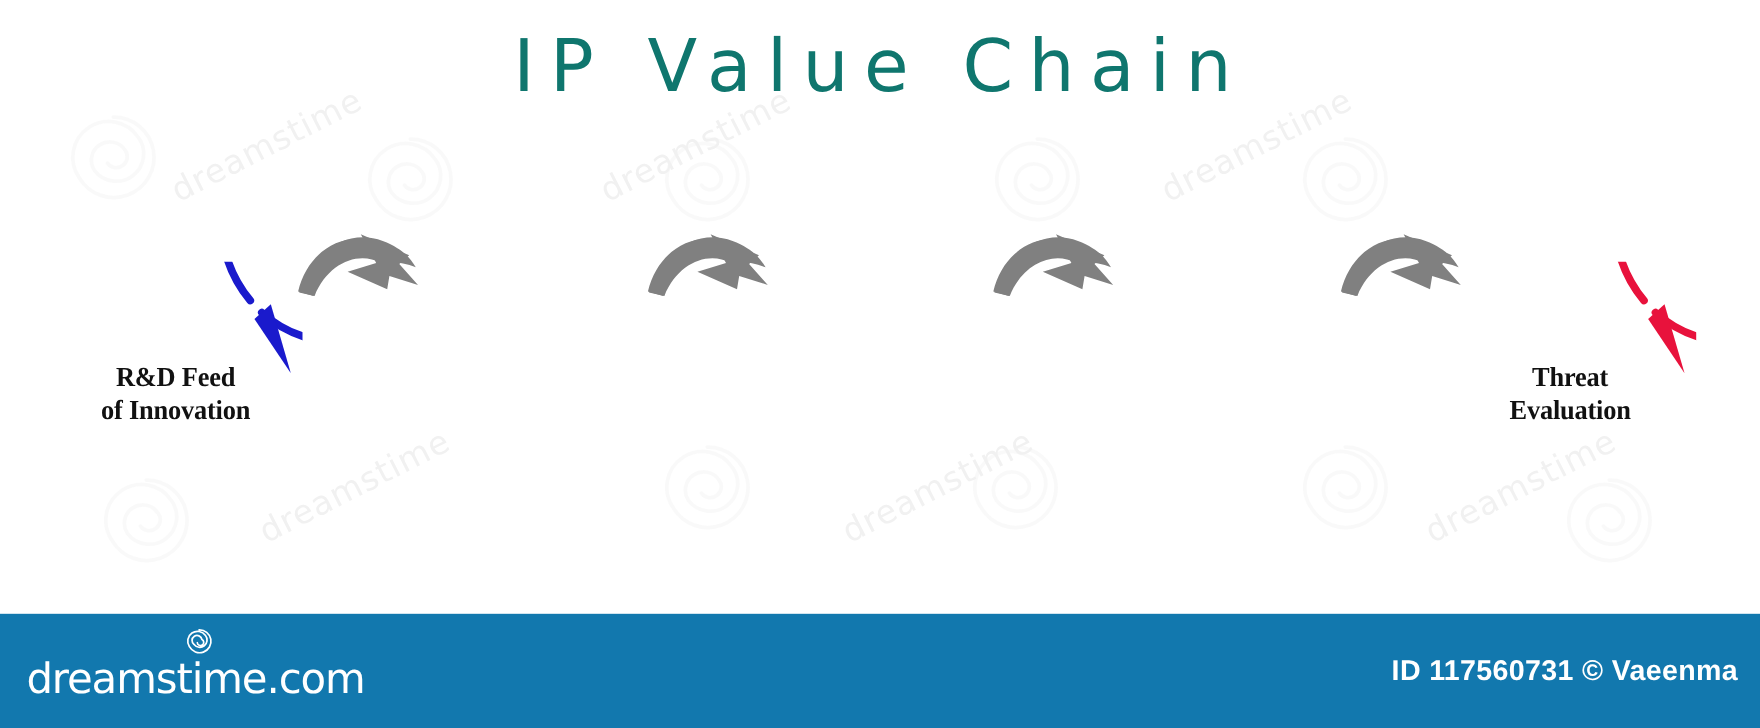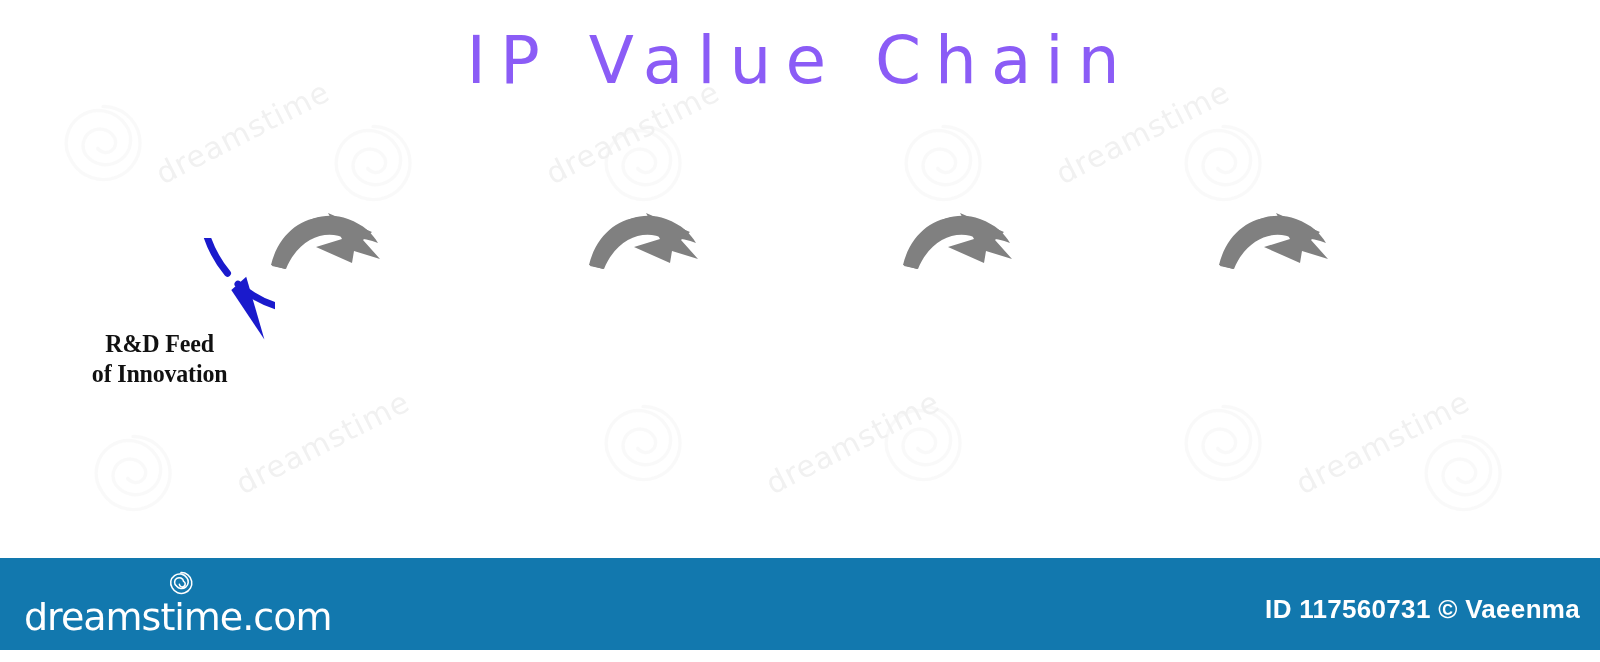--- a/index.html
+++ b/index.html
@@ -49,21 +49,21 @@
   #page-title {
     position: absolute;
     left: 0;
     top: 28px;
     width: 1600px;
     text-align: center;
     font-family: "DejaVu Sans", sans-serif;
     font-size: 66px;
     font-weight: 400;
     letter-spacing: 14px;
-    color: #8b5cf6;
+    color: #0f766e;
     z-index: 4;
     line-height: 1.0;
   }
 
   
   #diagram {
     position: absolute;
     left: 0; top: 0;
     width: 1600px;
     height: 628px;
@@ -99,21 +99,21 @@
     width: 120px;
     height: 84px;
   }
 
   
   #footer-bar {
     position: absolute;
     left: 0;
     top: 558px;
     width: 1600px;
-    height: 92px;
+    height: 104px;
     background: #1278ae;
     z-index: 6;
   }
   #brand-logo {
     position: absolute;
     left: 24px;
     top: 26px;
     display: flex;
     align-items: flex-end;
     height: 52px;
@@ -194,20 +194,29 @@
   <div id="diagram">
       <div class="node" style="left: 45px; top: 238px;">
         <svg width="230" height="242" viewBox="0 0 230 242">
           <path d="M 193.0 46.1 A 105 112 0 1 0 182.5 35.2" fill="none" stroke="#1A1ACC" stroke-width="7" stroke-linecap="round"></path>
           <path d="M 201.2 38.7 L 219.4 101.4 L 186.3 52.1 Z" fill="#1A1ACC"></path>
         </svg>
         <div class="node-label">
           <span>R&amp;D Feed<br>of Innovation</span>
         </div>
       </div>
+      <div class="node" style="left: 1312px; top: 238px;">
+        <svg width="230" height="242" viewBox="0 0 230 242">
+          <path d="M 193.0 46.1 A 105 112 0 1 0 182.5 35.2" fill="none" stroke="#E8123C" stroke-width="7" stroke-linecap="round"></path>
+          <path d="M 201.2 38.7 L 219.4 101.4 L 186.3 52.1 Z" fill="#E8123C"></path>
+        </svg>
+        <div class="node-label">
+          <span>Threat<br>Evaluation</span>
+        </div>
+      </div>
       <svg class="arrow" viewBox="0 0 120 84" style="position: absolute; left: 268px; top: 203px;">
         <path d="M 4 63 C 14 26 48 4 80 16 C 96 22 104 30 110 40 C 100 36 88 34 78 36 C 58 25 30 36 18 66 Z" fill="#808080"></path>
         <path d="M 3 62 C 12 24 46 6 74 18 L 70 31 C 48 22 24 36 17 66 Z" fill="#808080"></path>
         <path d="M 60 10 L 104 29 L 95 37 L 112 56 L 86 48 L 84 60 L 48 44 L 74 36 Z" fill="#808080"></path>
       </svg>
       <svg class="arrow" viewBox="0 0 120 84" style="position: absolute; left: 586px; top: 203px;">
         <path d="M 4 63 C 14 26 48 4 80 16 C 96 22 104 30 110 40 C 100 36 88 34 78 36 C 58 25 30 36 18 66 Z" fill="#808080"></path>
         <path d="M 3 62 C 12 24 46 6 74 18 L 70 31 C 48 22 24 36 17 66 Z" fill="#808080"></path>
         <path d="M 60 10 L 104 29 L 95 37 L 112 56 L 86 48 L 84 60 L 48 44 L 74 36 Z" fill="#808080"></path>
       </svg>

